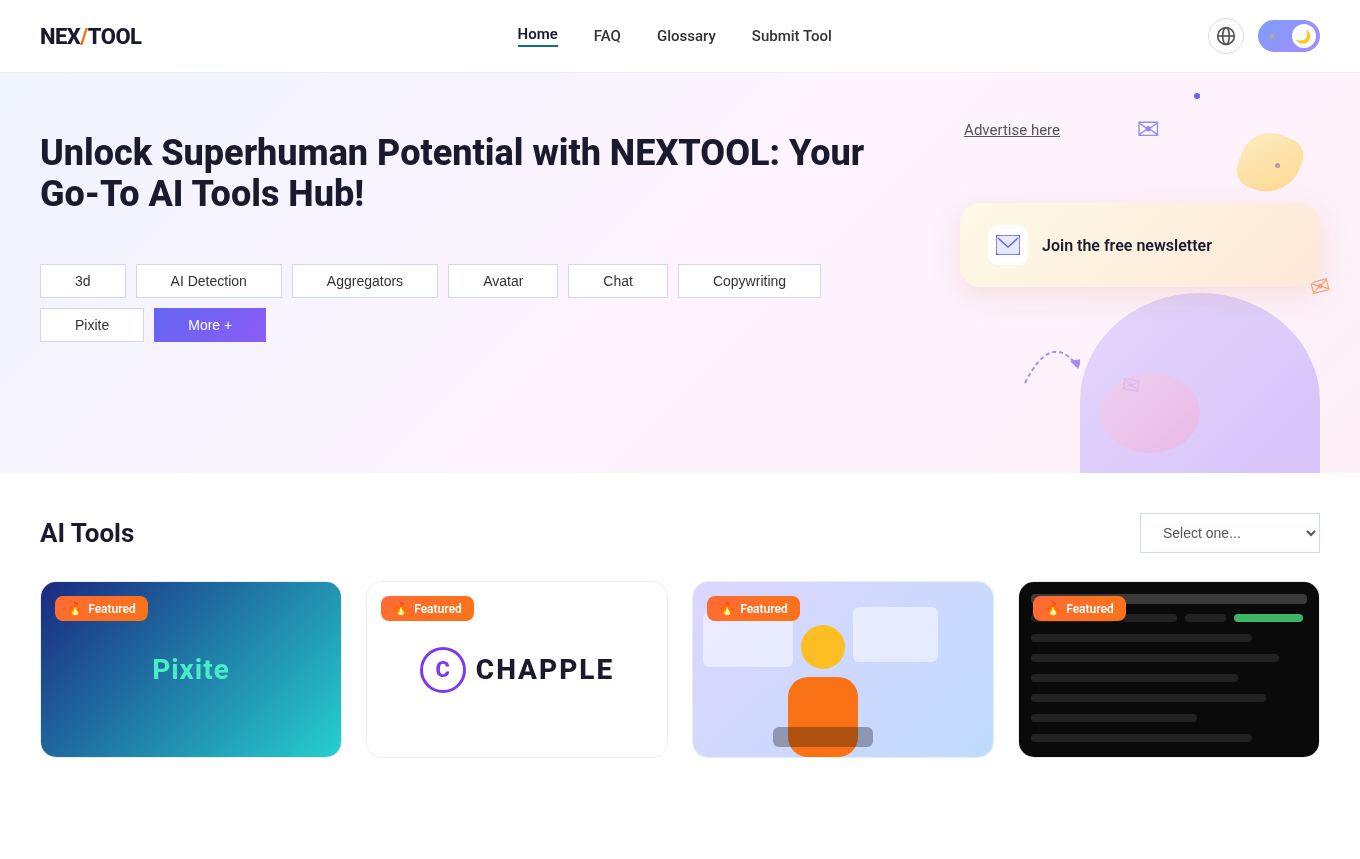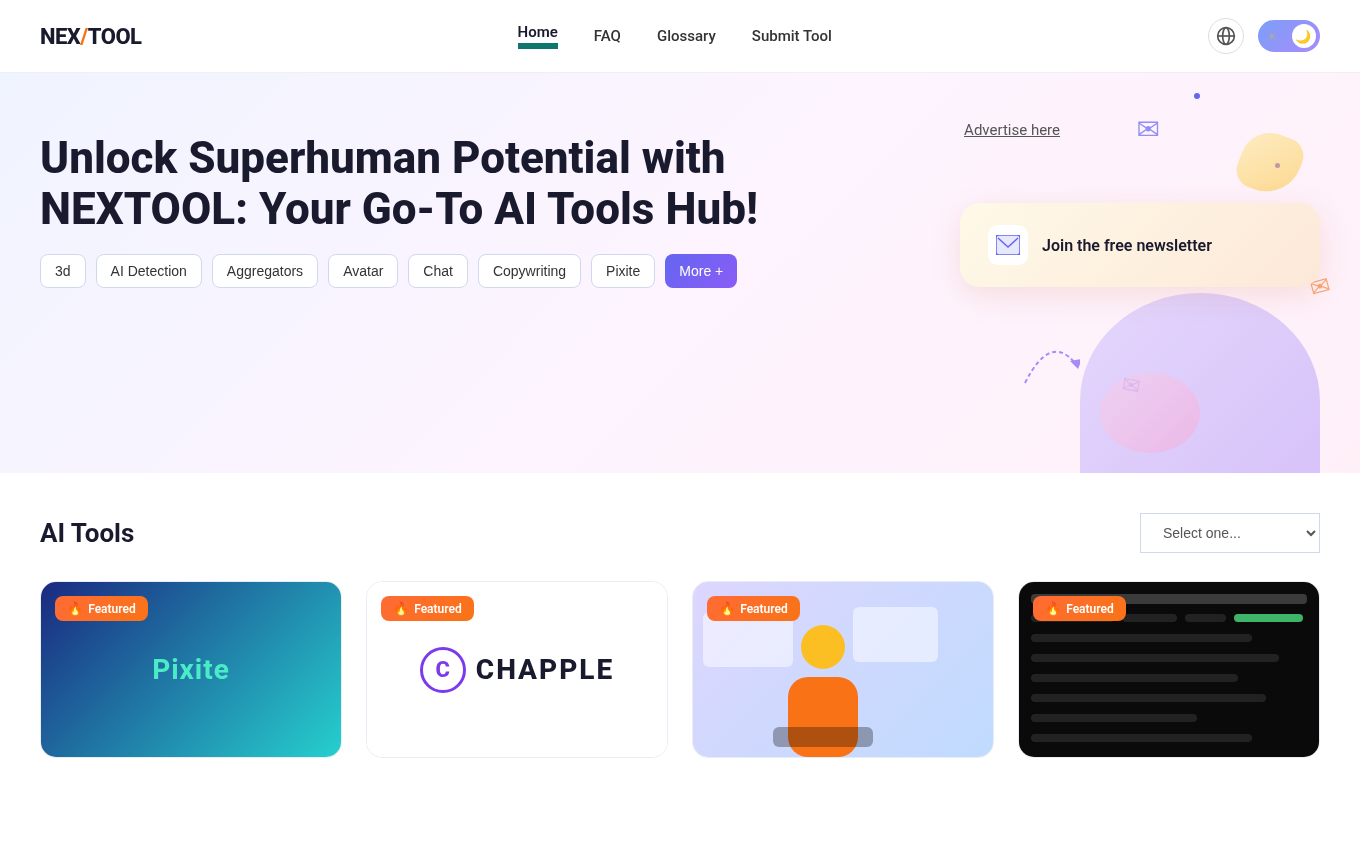--- a/index.html
+++ b/index.html
@@ -30,21 +30,21 @@
     }
     nav a {
       text-decoration: none;
       color: #333;
       font-size: 15px;
       font-weight: 500;
     }
     nav a.active {
       color: #1a1a2e;
       font-weight: 600;
-      border-bottom: 6px solid #0f766e;
+      border-bottom: 2px solid #0f766e;
       padding-bottom: 2px;
     }
     .header-actions {
       display: flex;
       align-items: center;
       gap: 14px;
     }
     .globe-btn {
       width: 36px;
       height: 36px;
@@ -97,25 +97,25 @@
       background: linear-gradient(135deg, #f0f4ff 0%, #fdf4ff 50%, #fff0f8 100%);
       padding: 60px 40px 40px 40px;
       position: relative;
       min-height: 400px;
       overflow: hidden;
     }
     .hero-content {
       max-width: 860px;
     }
     .hero h1 {
-      font-size: 44px;
+      font-size: 36px;
       font-weight: 800;
       line-height: 1.15;
       color: #1a1a2e;
-      margin-bottom: 20px;
+      margin-bottom: 48px;
     }
     .search-bar {
       display: flex;
       align-items: center;
       background: #fff;
       border: 1.5px solid #e0e4ef;
       border-radius: 12px;
       padding: 14px 20px;
       max-width: 760px;
       margin-bottom: 28px;
@@ -134,22 +134,22 @@
       width: 100%;
       background: transparent;
     }
     .tags {
       display: flex;
       flex-wrap: wrap;
       gap: 10px;
       max-width: 840px;
     }
     .tag {
-      padding: 8px 14px;
-      border-radius: 8px;
+      padding: 8px 34px;
+      border-radius: 0;
       border: 1.5px solid #d0d8f0;
       font-size: 14px;
       font-weight: 500;
       color: #333;
       background: #fff;
       cursor: pointer;
       transition: background 0.15s;
     }
     .tag.more-tag {
       background: linear-gradient(135deg, #6366f1, #8b5cf6);

